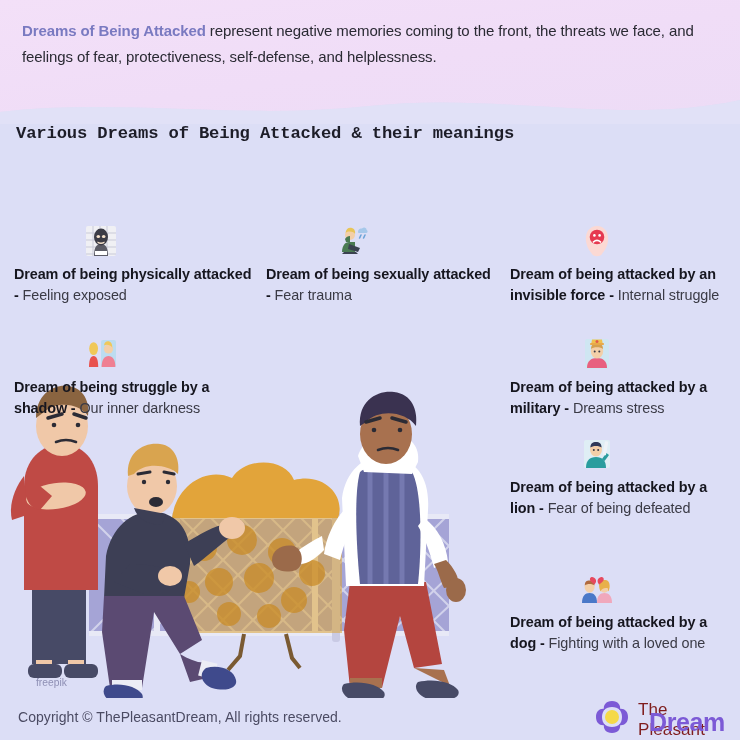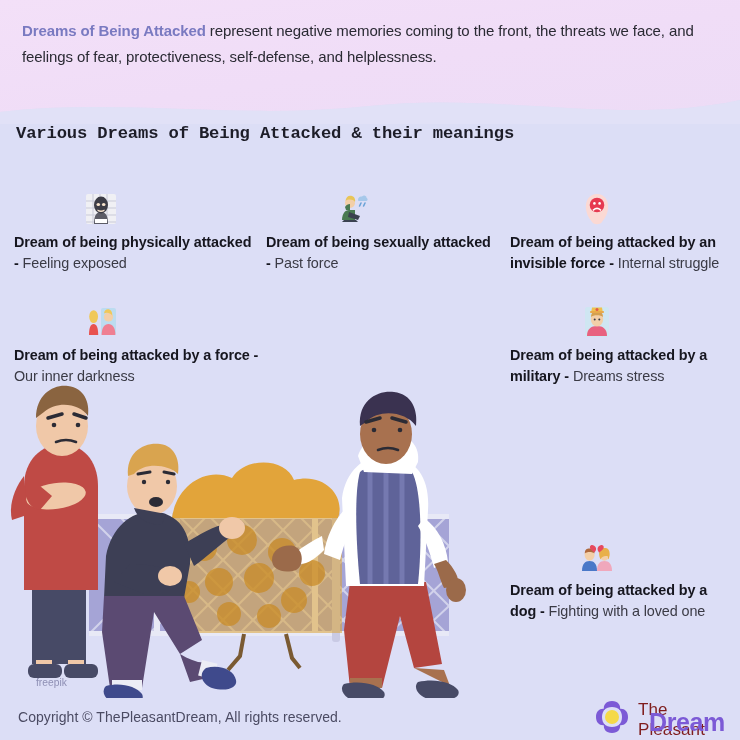--- a/index.html
+++ b/index.html
@@ -57,20 +57,21 @@
     font-size: 17.2px;
     font-weight: bold;
     color: #1d1d28;
     letter-spacing: -0.15px;
     font-family: Liberation Mono, monospace;
   }
 
   
   .item {
     position: absolute;
+    margin-top: 32px;
   }
   .item-icon {
     position: absolute;
     width: 34px;
     height: 34px;
     left: 70px;
     top: -40px;
   }
   .item-text {
     font-size: 14.4px;
@@ -299,21 +300,21 @@
       <path d="M8,28 L20,28 L22,30 L6,30 Z" fill="#3b4250"></path>
       <path d="M13,20 L24,24 L22,28 L12,25 Z" fill="#3b4250"></path>
       <circle cx="14" cy="11" r="5" fill="#f3cfa8"></circle>
       <path d="M9.5,9 C10,4.5 13,3 16,4 C19,5 19.5,8 19,10 C17,7 12,7 9.5,9 Z" fill="#e8c558"></path>
       <path d="M9,15 C10,13 12,12 14,12 L14,18 L10,18 Z" fill="#4a7a52"></path>
       <path d="M22,8 C22,5.5 24,4 26,4.6 C27.6,2.8 30.6,3.6 30.6,6 C32,6.4 32,9 30,9 L23.6,9 C22.4,9 22,8.6 22,8 Z" fill="#a6c8ea"></path>
       <path d="M25,11 L23.6,14" stroke="#6ba3d8" stroke-width="1.6" stroke-linecap="round"></path>
       <path d="M29,11 L27.6,14" stroke="#6ba3d8" stroke-width="1.6" stroke-linecap="round"></path>
     </svg>
     <div class="item-text">
-      <span class="t">Dream of being sexually attacked -</span><span class="m"> Past force</span>
+      <span class="t">Dream of being sexually attacked -</span><span class="m"> Fear trauma</span>
     </div>
   </div>
 
   <div class="item" style="left:510px; top:232px; width:218px;">
     <svg class="item-icon" viewBox="0 0 34 34">
       <path d="M17,2 C25,2 29,9 28,17 C27,24 24,27 22,30 C20,33 14,33 12,30 C10,27 7,24 6,17 C5,9 9,2 17,2 Z" fill="#fbd9d4"></path>
       <circle cx="17" cy="13" r="7.3" fill="#e63950"></circle>
       <circle cx="14.4" cy="11.4" r="1.3" fill="#ffffff"></circle>
       <circle cx="19.6" cy="11.4" r="1.3" fill="#ffffff"></circle>
       <path d="M13.4,18 Q17,14.6 20.6,18" stroke="#ffffff" stroke-width="1.7" fill="none" stroke-linecap="round"></path>
@@ -326,21 +327,21 @@
   <div class="item" style="left:14px; top:345px; width:245px;">
     <svg class="item-icon" viewBox="0 0 34 34">
       <rect x="17" y="3" width="15" height="27" rx="2" fill="#bcdcf0"></rect>
       <circle cx="24.5" cy="12" r="4.6" fill="#f3cfa8"></circle>
       <path d="M20,8.4 C20.4,4.6 23,3.6 25.4,4.4 C27.8,5.2 28.4,8 28.2,10.4 C26.4,7.4 22,7 20,8.4 Z" fill="#f0c859"></path>
       <path d="M17.6,30 C17.6,22.6 20.6,19 24.5,19 C28.4,19 31.4,22.6 31.4,30 Z" fill="#ef7f92"></path>
       <path d="M5,30 C5,22.6 6.6,19 9.6,19 C12.6,19 14.2,22.6 14.2,30 Z" fill="#e8524f"></path>
       <ellipse cx="9.6" cy="11.6" rx="4.4" ry="6.4" fill="#f0c859"></ellipse>
     </svg>
     <div class="item-text">
-      <span class="t">Dream of being attacked by a force -</span><span class="m"> Our inner darkness</span>
+      <span class="t">Dream of being struggle by a shadow -</span><span class="m"> Our inner darkness</span>
     </div>
   </div>
 
 
   <div class="item" style="left:510px; top:345px; width:218px;">
     <svg class="item-icon" viewBox="0 0 34 34">
       <rect x="5" y="2" width="24" height="30" rx="2" fill="#cfe6f2"></rect>
       <path d="M7,31 C7,24 11,21 17,21 C23,21 27,24 27,31 Z" fill="#e8617f"></path>
       <ellipse cx="17" cy="14" rx="6.2" ry="7.4" fill="#f3cfa8"></ellipse>
       <path d="M11,12 C11,8 13,6.4 17,6.4 C21,6.4 23,8 23,12 C21,9.6 13,9.6 11,12 Z" fill="#d4a050"></path>
@@ -348,20 +349,35 @@
       <path d="M11.4,6 L22.6,6 L22,2.6 L12,2.6 Z" fill="#f0c04e"></path>
       <circle cx="17" cy="4.4" r="1.5" fill="#e05a4a"></circle>
       <circle cx="14.7" cy="14.4" r="1" fill="#3a3a46"></circle>
       <circle cx="19.3" cy="14.4" r="1" fill="#3a3a46"></circle>
     </svg>
     <div class="item-text">
       <span class="t">Dream of being attacked by a military -</span><span class="m"> Dreams stress</span>
     </div>
   </div>
 
+  <div class="item" style="left:510px; top:445px; width:218px;">
+    <svg class="item-icon" viewBox="0 0 34 34">
+      <rect x="4" y="3" width="26" height="28" rx="2" fill="#dfeef5"></rect>
+      <path d="M6,31 C6,23.4 9.6,20 16,20 C22.4,20 26,23.4 26,31 Z" fill="#2a9d9e"></path>
+      <ellipse cx="16" cy="12.6" rx="6" ry="7" fill="#f3cfa8"></ellipse>
+      <path d="M10.4,10.6 C10.4,6.4 12.6,5 16,5 C19.4,5 21.6,6.4 21.6,10.6 C19.6,8.4 12.4,8.4 10.4,10.6 Z" fill="#2f3a58"></path>
+      <circle cx="13.8" cy="13" r="1" fill="#3a3a46"></circle>
+      <circle cx="18.2" cy="13" r="1" fill="#3a3a46"></circle>
+      <path d="M22,22 L26.4,16 L29,18 L24.6,24 Z" fill="#2a9d9e"></path>
+      <rect x="25" y="4" width="3.4" height="14" rx="1" fill="#eef3f8" transform="rotate(10 25 4)"></rect>
+    </svg>
+    <div class="item-text">
+      <span class="t">Dream of being attacked by a lion -</span><span class="m"> Fear of being defeated</span>
+    </div>
+  </div>
 
   <div class="item" style="left:510px; top:580px; width:218px;">
     <svg class="item-icon" viewBox="0 0 34 34">
       <path d="M2,31 C2,24 5,21 9.6,21 C14.2,21 17,24 17,31 Z" fill="#4a78c8"></path>
       <ellipse cx="9.6" cy="15" rx="5" ry="5.8" fill="#f3cfa8"></ellipse>
       <path d="M4.8,13.4 C4.8,9.6 6.6,8.4 9.6,8.4 C12.6,8.4 14.4,9.6 14.4,13.4 C12.6,11.4 6.6,11.4 4.8,13.4 Z" fill="#b06a3e"></path>
       <path d="M17,31 C17,24 19.8,21 24.4,21 C29,21 32,24 32,31 Z" fill="#f0a8bc"></path>
       <ellipse cx="24.4" cy="15" rx="5" ry="5.8" fill="#f3cfa8"></ellipse>
       <path d="M19.2,14.6 C18.6,9.4 21,8 24.4,8 C27.8,8 30,9.6 29.6,15 C28.8,20 28,20.6 28,16.4 C25.4,15.2 21.2,16.4 20.6,19.4 C19.8,18.2 19.4,16.4 19.2,14.6 Z" fill="#e8b04a"></path>
       <path d="M16,8 C14,4.4 10.8,4.4 10,6.6 C9.3,8.6 11.6,10.8 14.6,12.6 L16,10 Z" fill="#e6495e"></path>

